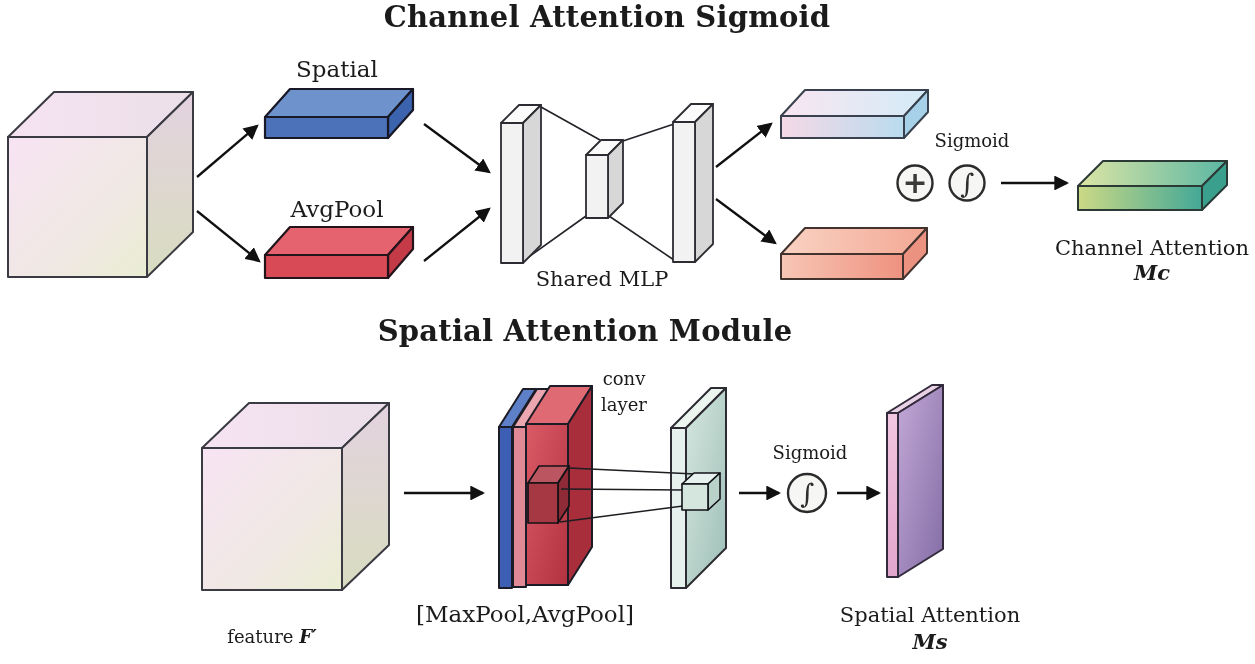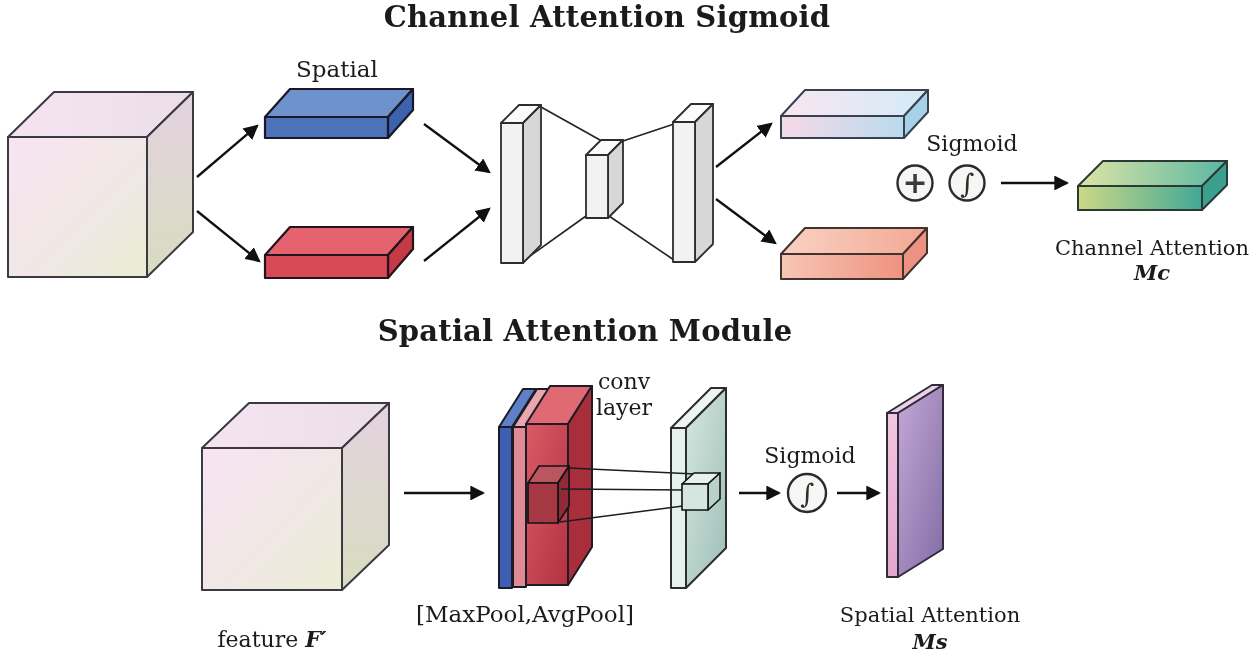--- a/index.html
+++ b/index.html
@@ -4,21 +4,21 @@
 <style>
   html,body{margin:0;padding:0;background:#fff;}
   .stage{
     position:relative;width:1255px;height:664px;background:#ffffff;
     font-family:"DejaVu Serif","Liberation Serif",serif;color:#1b1b1b;overflow:hidden;
   }
   svg.layer{position:absolute;left:0;top:0;}
   .label{position:absolute;text-align:center;line-height:1.15;font-size:23px;}
   .title{font-weight:700;font-size:29px;letter-spacing:0.2px;}
   .s21{font-size:21px;}
-  .s22{font-size:22px;}
+  .s22{font-size:18px;}
   .left{text-align:left;}
   .pre{white-space:pre;}
   .itsym{font-style:italic;font-weight:600;}
   .boldsym{font-style:italic;font-weight:700;}
   .boldit{font-style:italic;font-weight:700;}
   .circle-sym{position:absolute;display:flex;align-items:center;justify-content:center;line-height:1;color:#3a3a3a;}
   .plus{font-family:"DejaVu Sans","Liberation Sans",sans-serif;font-weight:700;font-size:30px;}
   .integral{font-family:"DejaVu Serif",serif;font-weight:400;font-size:27px;color:#2e2e2e;}
 </style>
 </head>
@@ -207,22 +207,24 @@
       <line x1="1001" y1="183" x2="1067" y2="183" marker-end="url(#ah)"></line>
       <line x1="404" y1="493" x2="483" y2="493" marker-end="url(#ah)"></line>
       <line x1="739" y1="493" x2="779" y2="493" marker-end="url(#ah)"></line>
       <line x1="837" y1="493" x2="879" y2="493" marker-end="url(#ah)"></line>
     </g>
   </svg>
 
   <div class="label title" style="left:307px;top:1px;width:600px;">Channel Attention Sigmoid</div>
 
   <div class="label" style="left:262px;top:56px;width:150px;">Spatial</div>
-
-
+  <div class="label" style="left:262px;top:196px;width:150px;">AvgPool</div>
+
+
+  <div class="label s21" style="left:517px;top:267px;width:170px;">Shared MLP</div>
 
   <div class="label s22" style="left:902px;top:131px;width:140px;">Sigmoid</div>
 
   <div class="circle-sym plus" style="left:897px;top:165px;width:36px;height:36px;">+</div>
   <div class="circle-sym integral" style="left:949px;top:165px;width:36px;height:36px;">∫</div>
 
   <div class="label s21" style="left:1042px;top:236px;width:220px;">Channel Attention</div>
   <div class="label s21 boldit" style="left:1042px;top:261px;width:220px;">Mc</div>
 
   <div class="label title" style="left:285px;top:315px;width:600px;">Spatial Attention Module</div>

